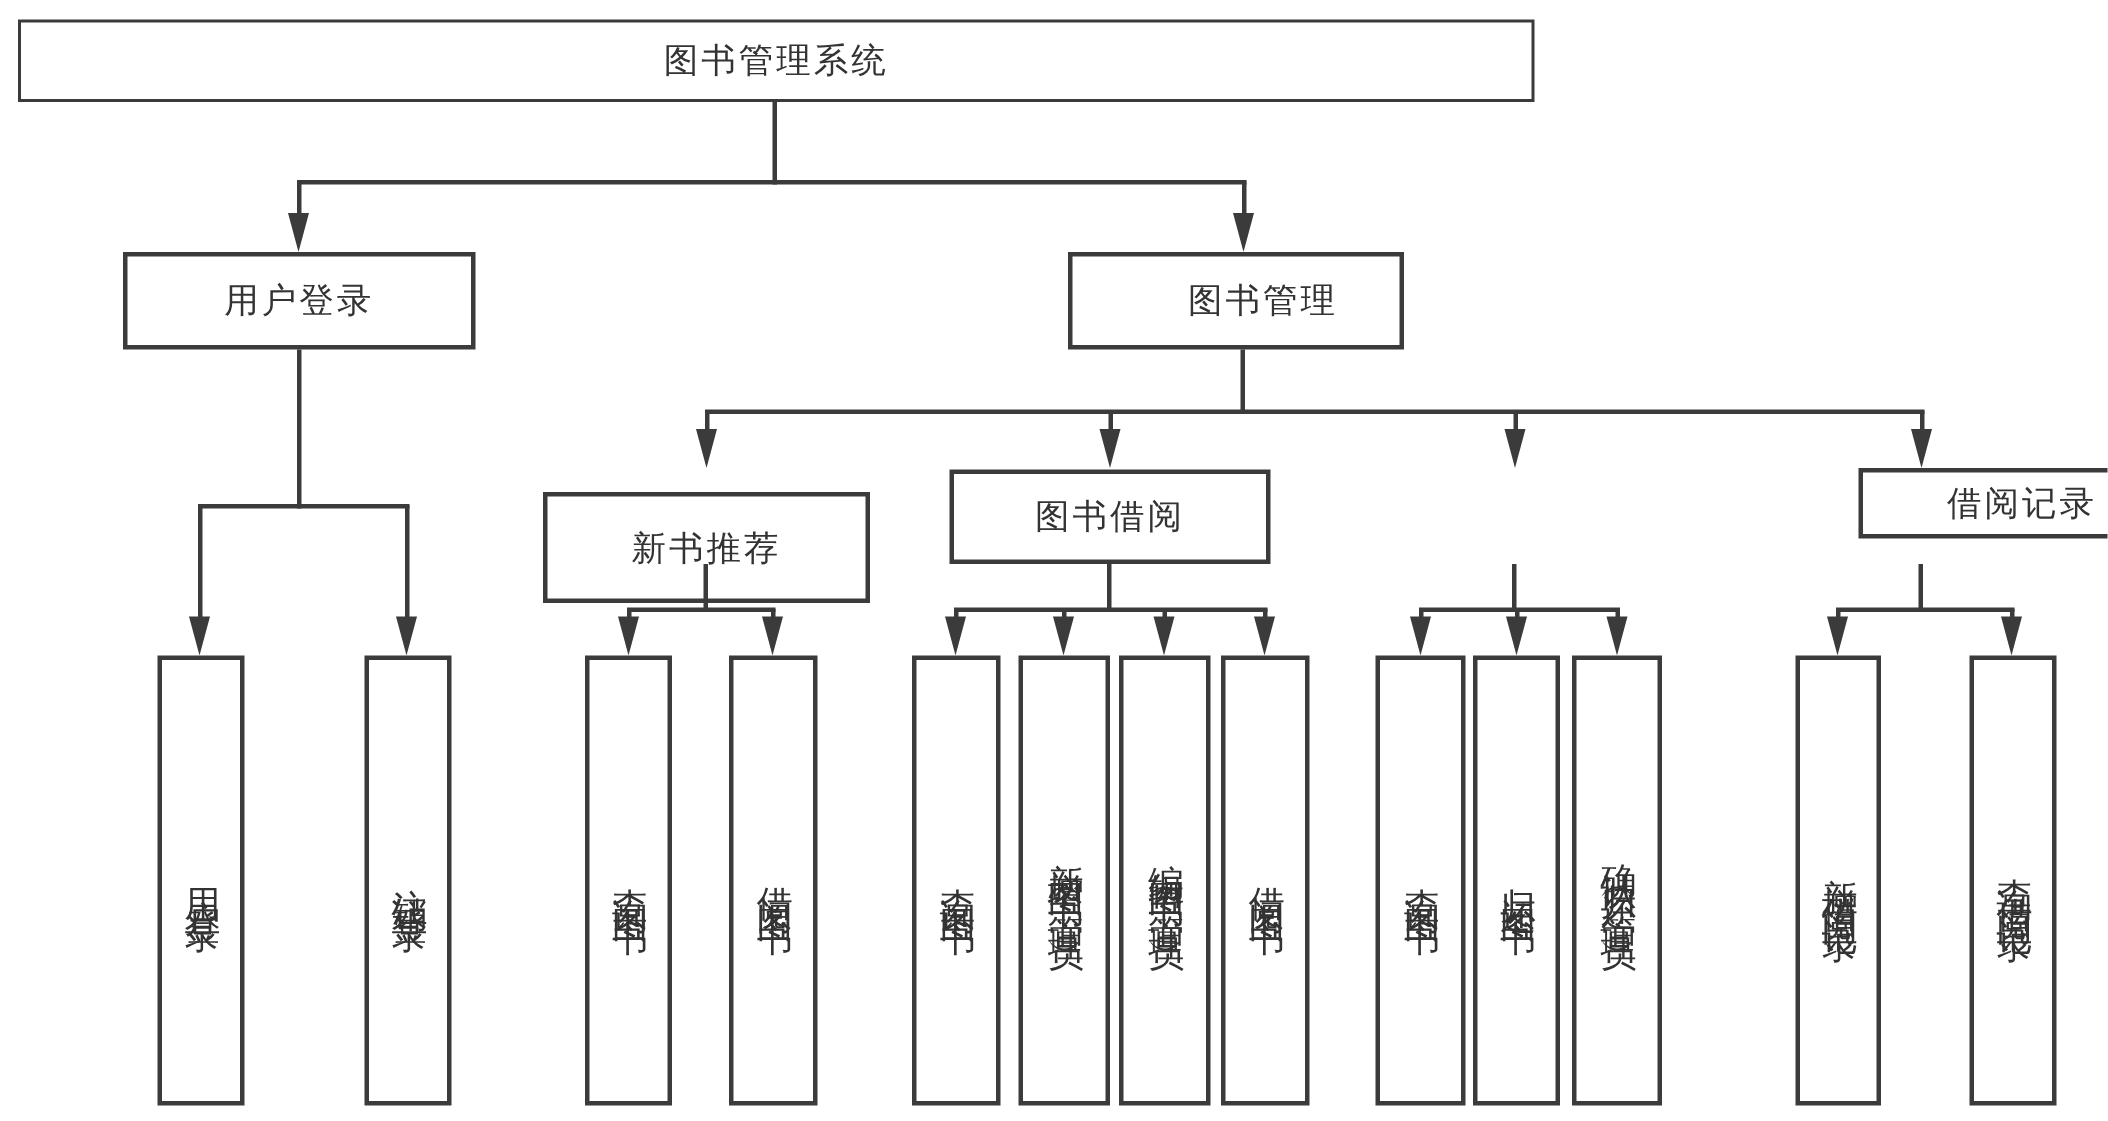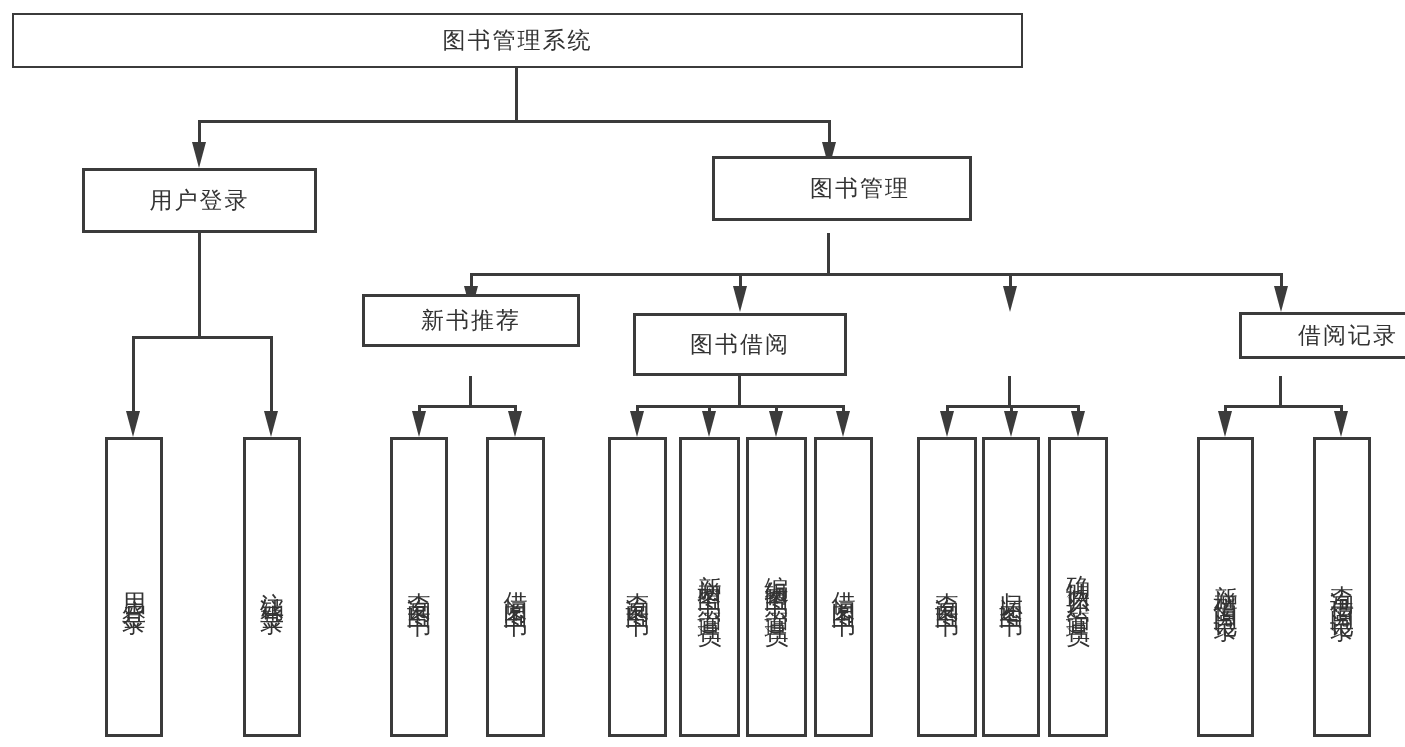--- a/index.html
+++ b/index.html
@@ -77,21 +77,21 @@
   <div class="vline" style="left:515px; top:68px; height:55px;"></div>
   <div class="hline" style="left:198px; top:120px; width:633px;"></div>
   <div class="vline" style="left:198px; top:121px; height:23px;"></div>
   <div class="arrow" style="left:192px; top:142px;"></div>
   <div class="vline" style="left:828px; top:121px; height:23px;"></div>
   <div class="arrow" style="left:822px; top:142px;"></div>
 
   <div class="node" style="left:82px; top:168px; width:235px; height:65px;">
     <span class="h-label">用户登录</span>
   </div>
-  <div class="node" style="left:712px; top:156px; width:260px; height:65px;padding-left:36px;">
+  <div class="node" style="left:712px; top:168px; width:224px; height:65px;padding-left:36px;">
     <span class="h-label">图书管理</span>
   </div>
 
   <div class="vline" style="left:198px; top:233px; height:106px;"></div>
   <div class="hline" style="left:132px; top:336px; width:141px;"></div>
   <div class="vline" style="left:132px; top:337px; height:76px;"></div>
   <div class="arrow" style="left:126px; top:411px;"></div>
   <div class="vline" style="left:270px; top:337px; height:76px;"></div>
   <div class="arrow" style="left:264px; top:411px;"></div>
 
@@ -99,21 +99,21 @@
   <div class="hline" style="left:470px; top:273px; width:813px;"></div>
   <div class="vline" style="left:470px; top:274px; height:15px;"></div>
   <div class="arrow" style="left:464px; top:286px;"></div>
   <div class="vline" style="left:739px; top:274px; height:15px;"></div>
   <div class="arrow" style="left:733px; top:286px;"></div>
   <div class="vline" style="left:1009px; top:274px; height:15px;"></div>
   <div class="arrow" style="left:1003px; top:286px;"></div>
   <div class="vline" style="left:1280px; top:274px; height:15px;"></div>
   <div class="arrow" style="left:1274px; top:286px;"></div>
 
-  <div class="node" style="left:362px; top:294px; width:218px; height:53px;">
+  <div class="node" style="left:362px; top:328px; width:218px; height:74px;">
     <span class="h-label">新书推荐</span>
   </div>
   <div class="node" style="left:633px; top:313px; width:214px; height:63px;justify-content:center;">
     <span class="h-label">图书借阅</span>
   </div>
   <div class="node" style="left:1239px; top:312px; width:218px; height:47px;justify-content:center;">
     <span class="h-label">借阅记录</span>
   </div>
 
   <div class="vline" style="left:469px; top:376px; height:31px;"></div>

